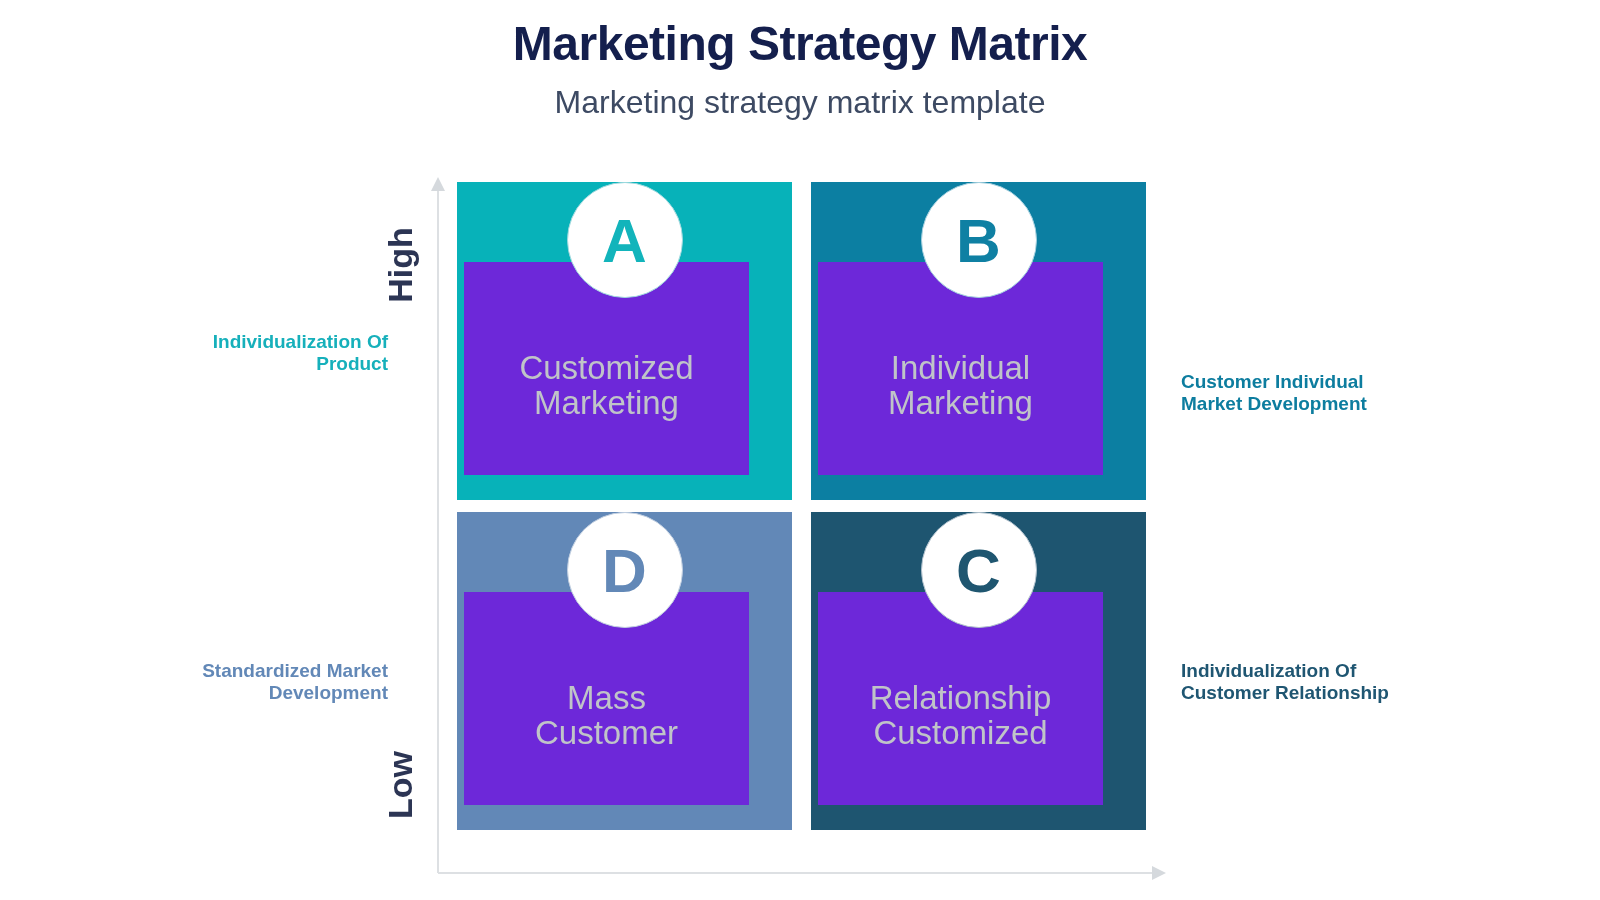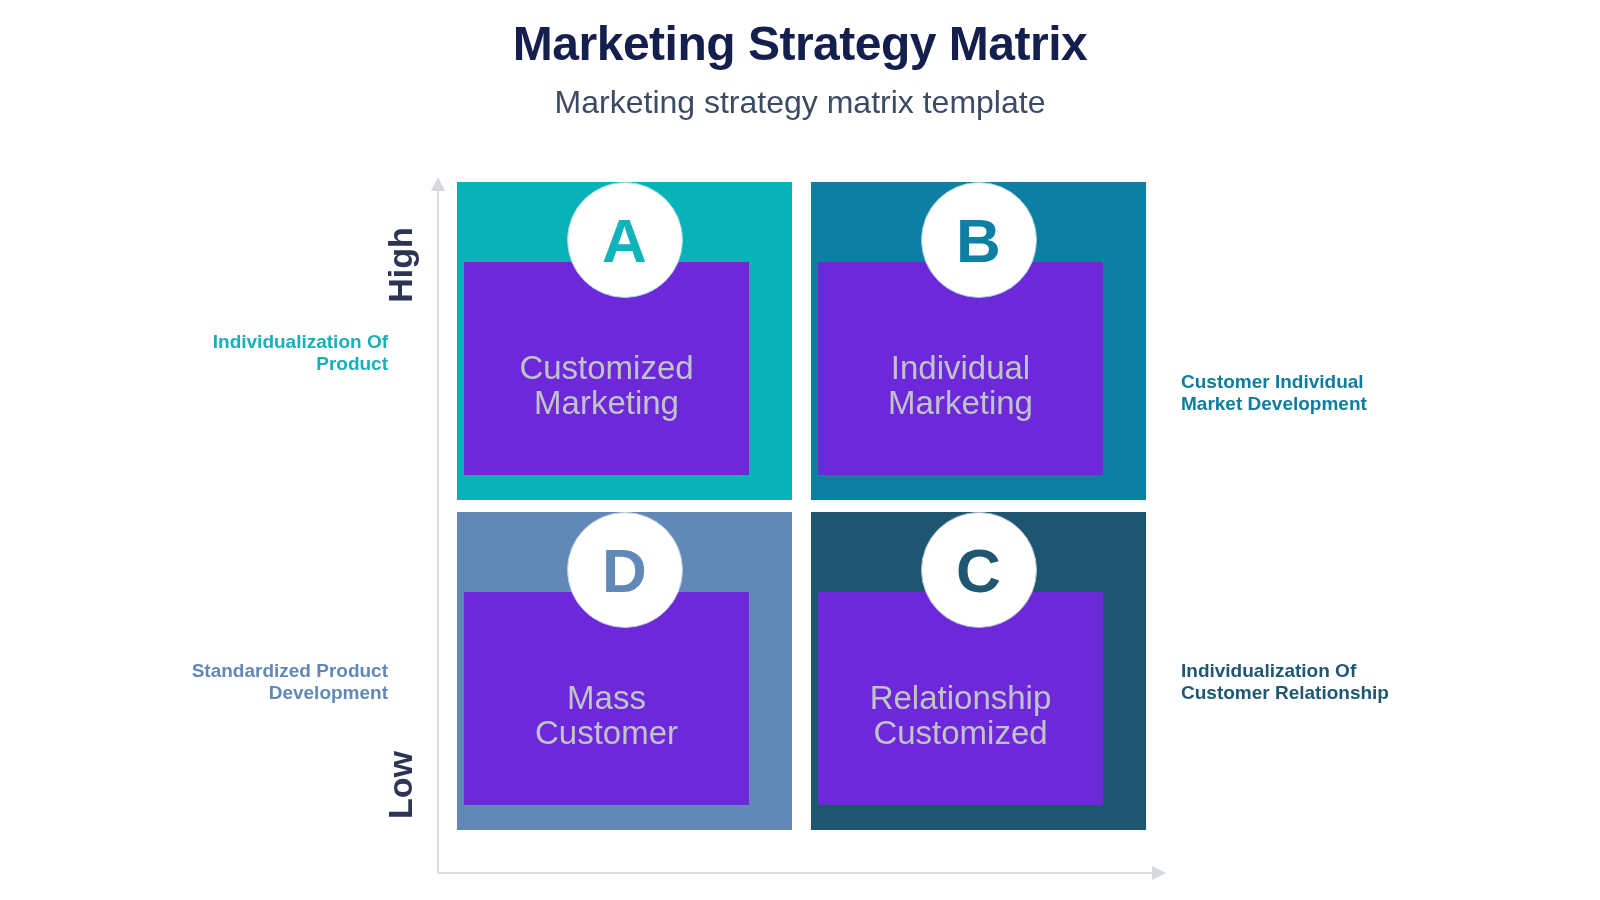--- a/index.html
+++ b/index.html
@@ -213,18 +213,18 @@
       <div class="quadrant-label" style="color: rgb(192, 196, 200);">Relationship
 Customized</div>
     </div>
     <div class="quadrant-badge" style="color: rgb(31, 86, 112); border: 1px solid rgb(174, 191, 203);">C</div>
   </div>
 
 </div>
 
 <div class="side-label" id="side-label-a" style="color: rgb(22, 176, 187);">Individualization Of
 Product</div>
-<div class="side-label" id="side-label-d" style="color: rgb(98, 136, 183);">Standardized Product
+<div class="side-label" id="side-label-d" style="color: rgb(98, 136, 183);">Standardized Market
 Development</div>
 <div class="side-label" id="side-label-b" style="color: rgb(13, 125, 159);">Customer Individual
 Market Development</div>
 <div class="side-label" id="side-label-c" style="color: rgb(31, 86, 114);">Individualization Of
 Customer Relationship</div>
 
 </body></html>

